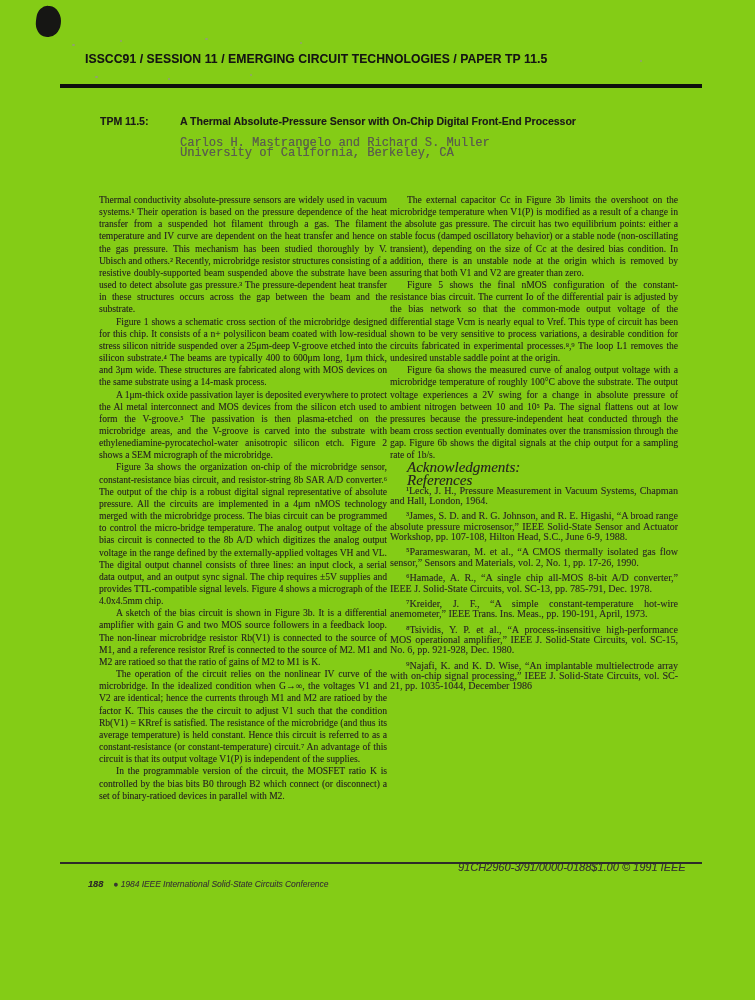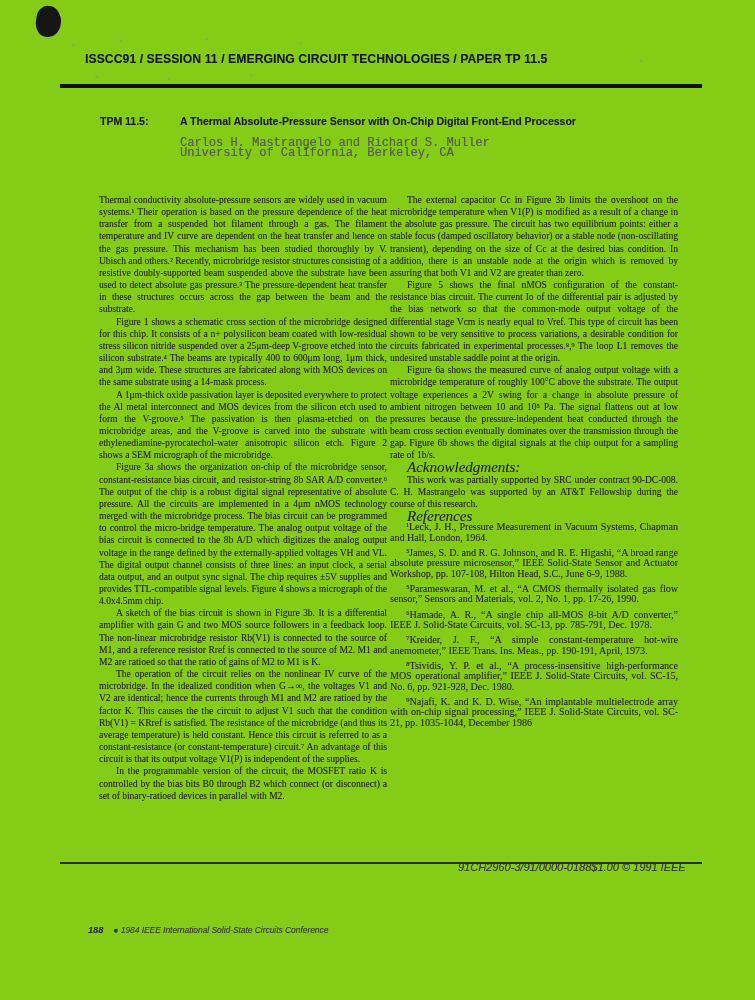--- a/index.html
+++ b/index.html
@@ -29,21 +29,21 @@
     text-align:justify; color:#26241f; }
   .col-left  { left:99px; }
   .col-right { left:390px; }
   .col p { margin:0; text-indent:17px; }
   .col p.noindent { text-indent:0; }
   .section-heading { font-style:italic; font-size:15px; margin:8px 0 6px 0; text-indent:0; }
   .ack-text { margin:0; text-indent:17px; }
   .refs p { font-size:10px; line-height:10.35px; margin:0 0 5px 0; text-indent:16px; color:#2b2924; }
   
   .footer-rule { position:absolute; left:60px; top:862px; width:642px; height:2px; background:#2e2c29; }
-  .footer-left { position:absolute; left:88px; top:925px; font-family:"Liberation Sans", sans-serif;
+  .footer-left { position:absolute; left:88px; top:879px; font-family:"Liberation Sans", sans-serif;
     font-style:italic; font-size:8.4px; color:#3a3833; display:flex; align-items:baseline; gap:10px; }
   .footer-page { font-weight:bold; font-size:9.2px; font-style:italic; color:#2c2a26; }
   .footer-right { position:absolute; left:458px; top:861px; font-family:"Liberation Sans", sans-serif;
     font-style:italic; font-size:11px; color:#353330; white-space:nowrap; }
   
   .blob { position:absolute; left:36px; top:6px; width:25px; height:31px; background:#161614;
     border-radius:45% 55% 50% 48%; transform:rotate(7deg); }
   .speck { position:absolute; background:#96948e; border-radius:50%; opacity:0.8; }
 </style>
 </head>
@@ -84,21 +84,20 @@
     <p>The operation of the circuit relies on the nonlinear IV curve of the microbridge. In the idealized condition when G→∞, the voltages V1 and V2 are identical; hence the currents through M1 and M2 are ratioed by the factor K. This causes the the circuit to adjust V1 such that the condition Rb(V1) = KRref is satisfied. The resistance of the microbridge (and thus its average temperature) is held constant. Hence this circuit is referred to as a constant-resistance (or constant-temperature) circuit.⁷ An advantage of this circuit is that its output voltage V1(P) is independent of the supplies.</p>
     <p>In the programmable version of the circuit, the MOSFET ratio K is controlled by the bias bits B0 through B2 which connect (or disconnect) a set of binary-ratioed devices in parallel with M2.</p>
   </div>
 
   <div class="col col-right">
     <p>The external capacitor Cc in Figure 3b limits the overshoot on the microbridge temperature when V1(P) is modified as a result of a change in the absolute gas pressure. The circuit has two equilibrium points: either a stable focus (damped oscillatory behavior) or a stable node (non-oscillating transient), depending on the size of Cc at the desired bias condition. In addition, there is an unstable node at the origin which is removed by assuring that both V1 and V2 are greater than zero.</p>
     <p>Figure 5 shows the final nMOS configuration of the constant-resistance bias circuit. The current Io of the differential pair is adjusted by the bias network so that the common-mode output voltage of the differential stage Vcm is nearly equal to Vref. This type of circuit has been shown to be very sensitive to process variations, a desirable condition for circuits fabricated in experimental processes.⁸,⁹ The loop L1 removes the undesired unstable saddle point at the origin.</p>
     <p>Figure 6a shows the measured curve of analog output voltage with a microbridge temperature of roughly 100°C above the substrate. The output voltage experiences a 2V swing for a change in absolute pressure of ambient nitrogen between 10 and 10⁵ Pa. The signal flattens out at low pressures because the pressure-independent heat conducted through the beam cross section eventually dominates over the transmission through the gap. Figure 6b shows the digital signals at the chip output for a sampling rate of 1b/s.</p>
 
     <p class="section-heading">Acknowledgments:</p>
-    <p class="ack-text">This work was partially supported by SRC under contract 90-DC-008. C. H. Mastrangelo was supported by an AT&amp;T Fellowship during the course of this research.</p>
 
     <p class="section-heading">References</p>
     <div class="refs">
       <p>¹Leck, J. H., Pressure Measurement in Vacuum Systems, Chapman and Hall, London, 1964.</p>
       <p>³James, S. D. and R. G. Johnson, and R. E. Higashi, “A broad range absolute pressure microsensor,” IEEE Solid-State Sensor and Actuator Workshop, pp. 107-108, Hilton Head, S.C., June 6-9, 1988.</p>
       <p>⁵Parameswaran, M. et al., “A CMOS thermally isolated gas flow sensor,” Sensors and Materials, vol. 2, No. 1, pp. 17-26, 1990.</p>
       <p>⁶Hamade, A. R., “A single chip all-MOS 8-bit A/D converter,” IEEE J. Solid-State Circuits, vol. SC-13, pp. 785-791, Dec. 1978.</p>
       <p>⁷Kreider, J. F., “A simple constant-temperature hot-wire anemometer,” IEEE Trans. Ins. Meas., pp. 190-191, April, 1973.</p>
       <p>⁸Tsividis, Y. P. et al., “A process-insensitive high-performance MOS operational amplifier,” IEEE J. Solid-State Circuits, vol. SC-15, No. 6, pp. 921-928, Dec. 1980.</p>
       <p>⁹Najafi, K. and K. D. Wise, “An implantable multielectrode array with on-chip signal processing,” IEEE J. Solid-State Circuits, vol. SC-21, pp. 1035-1044, December 1986</p>

